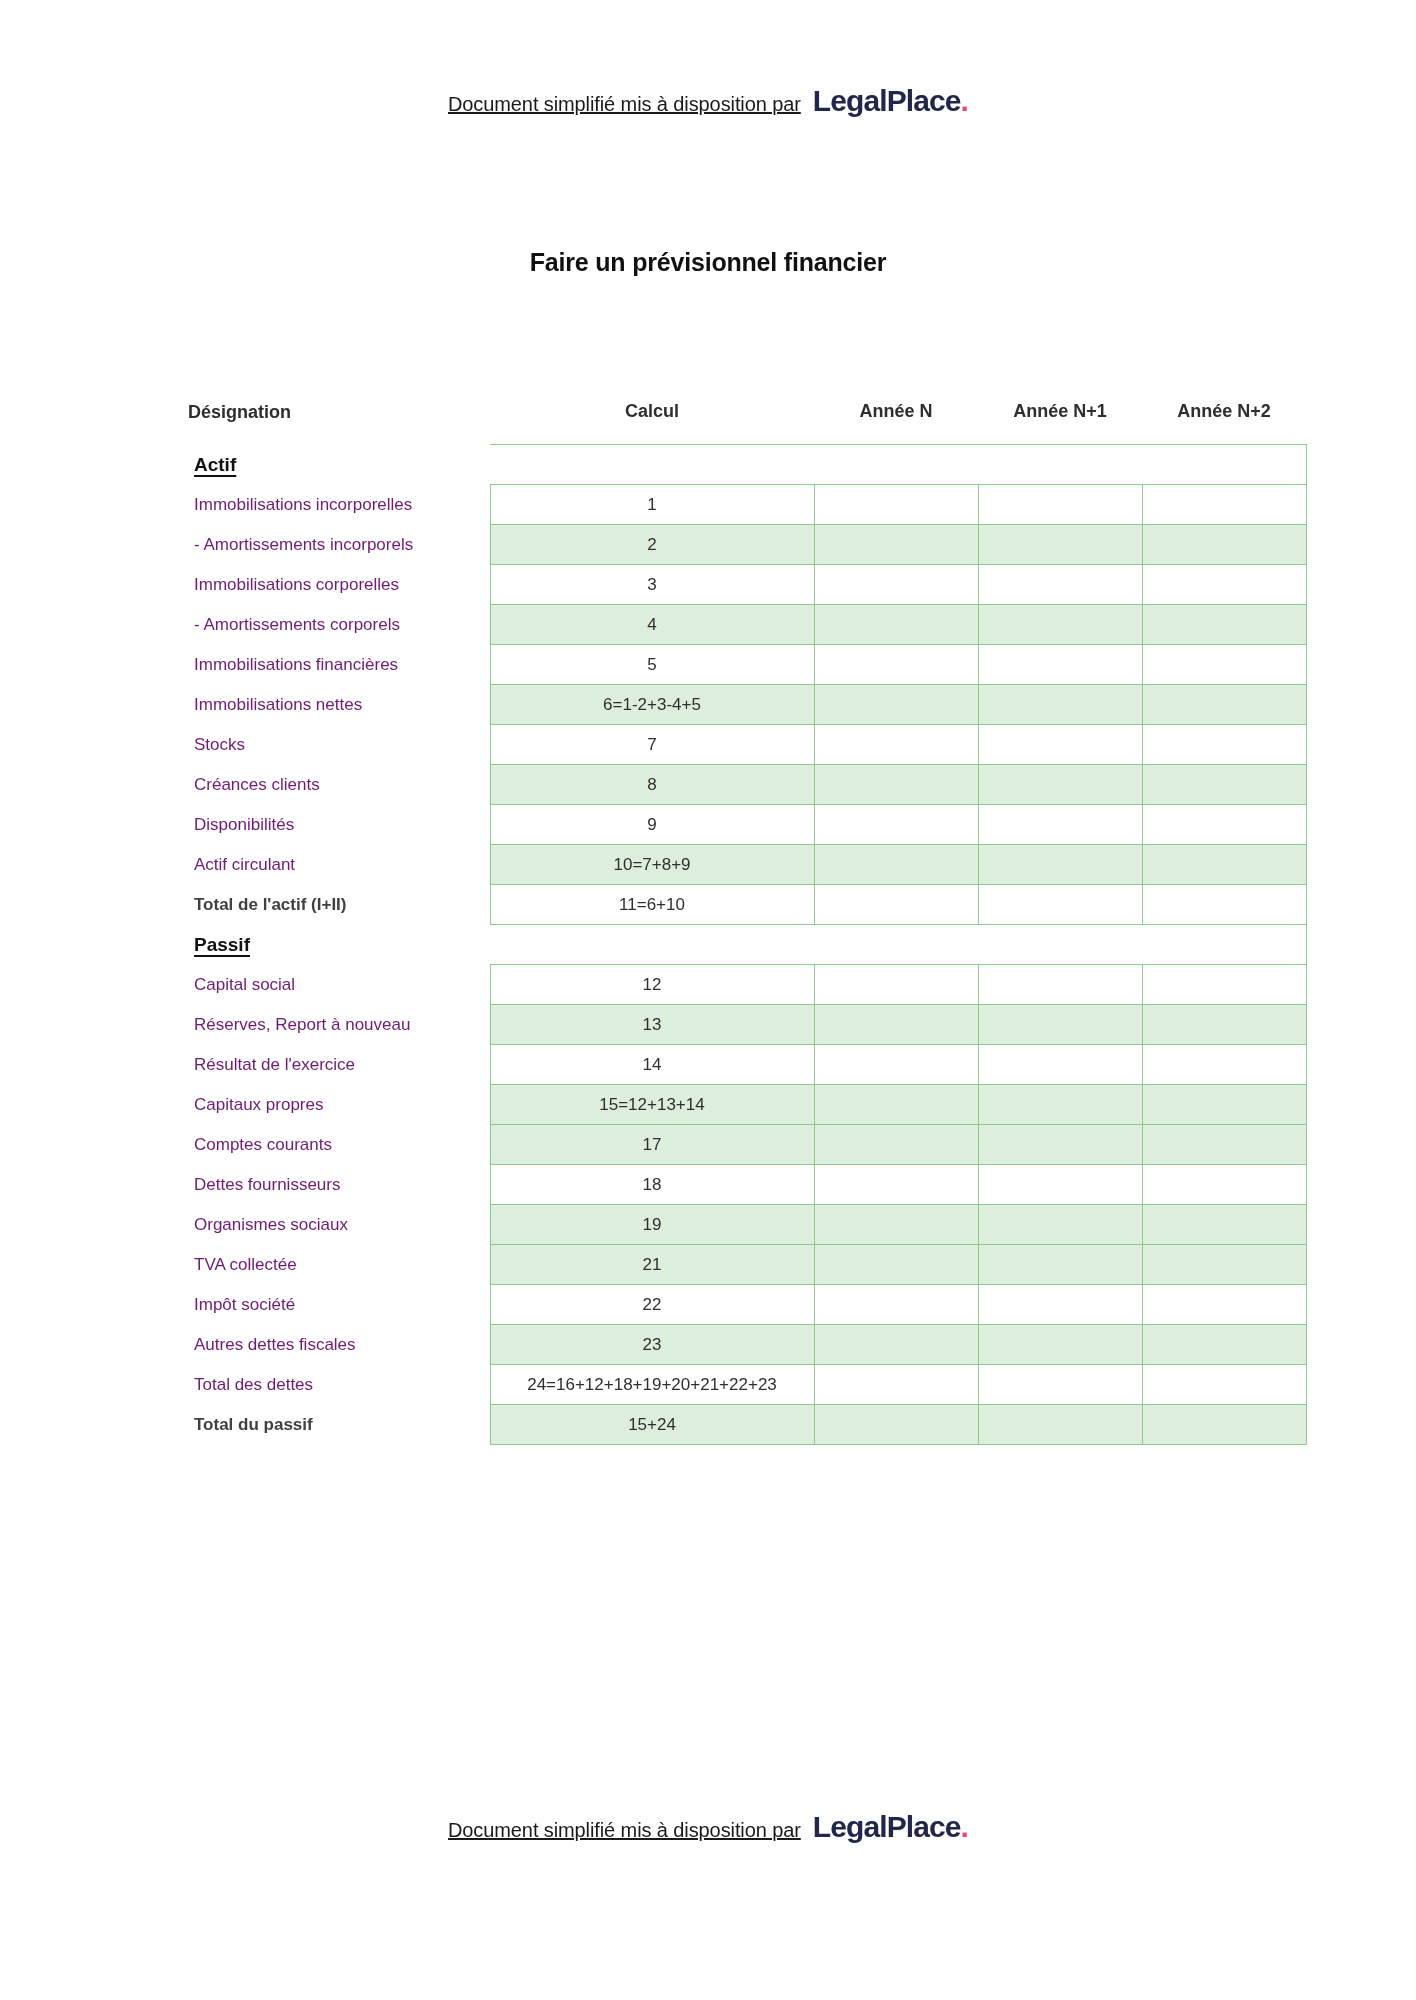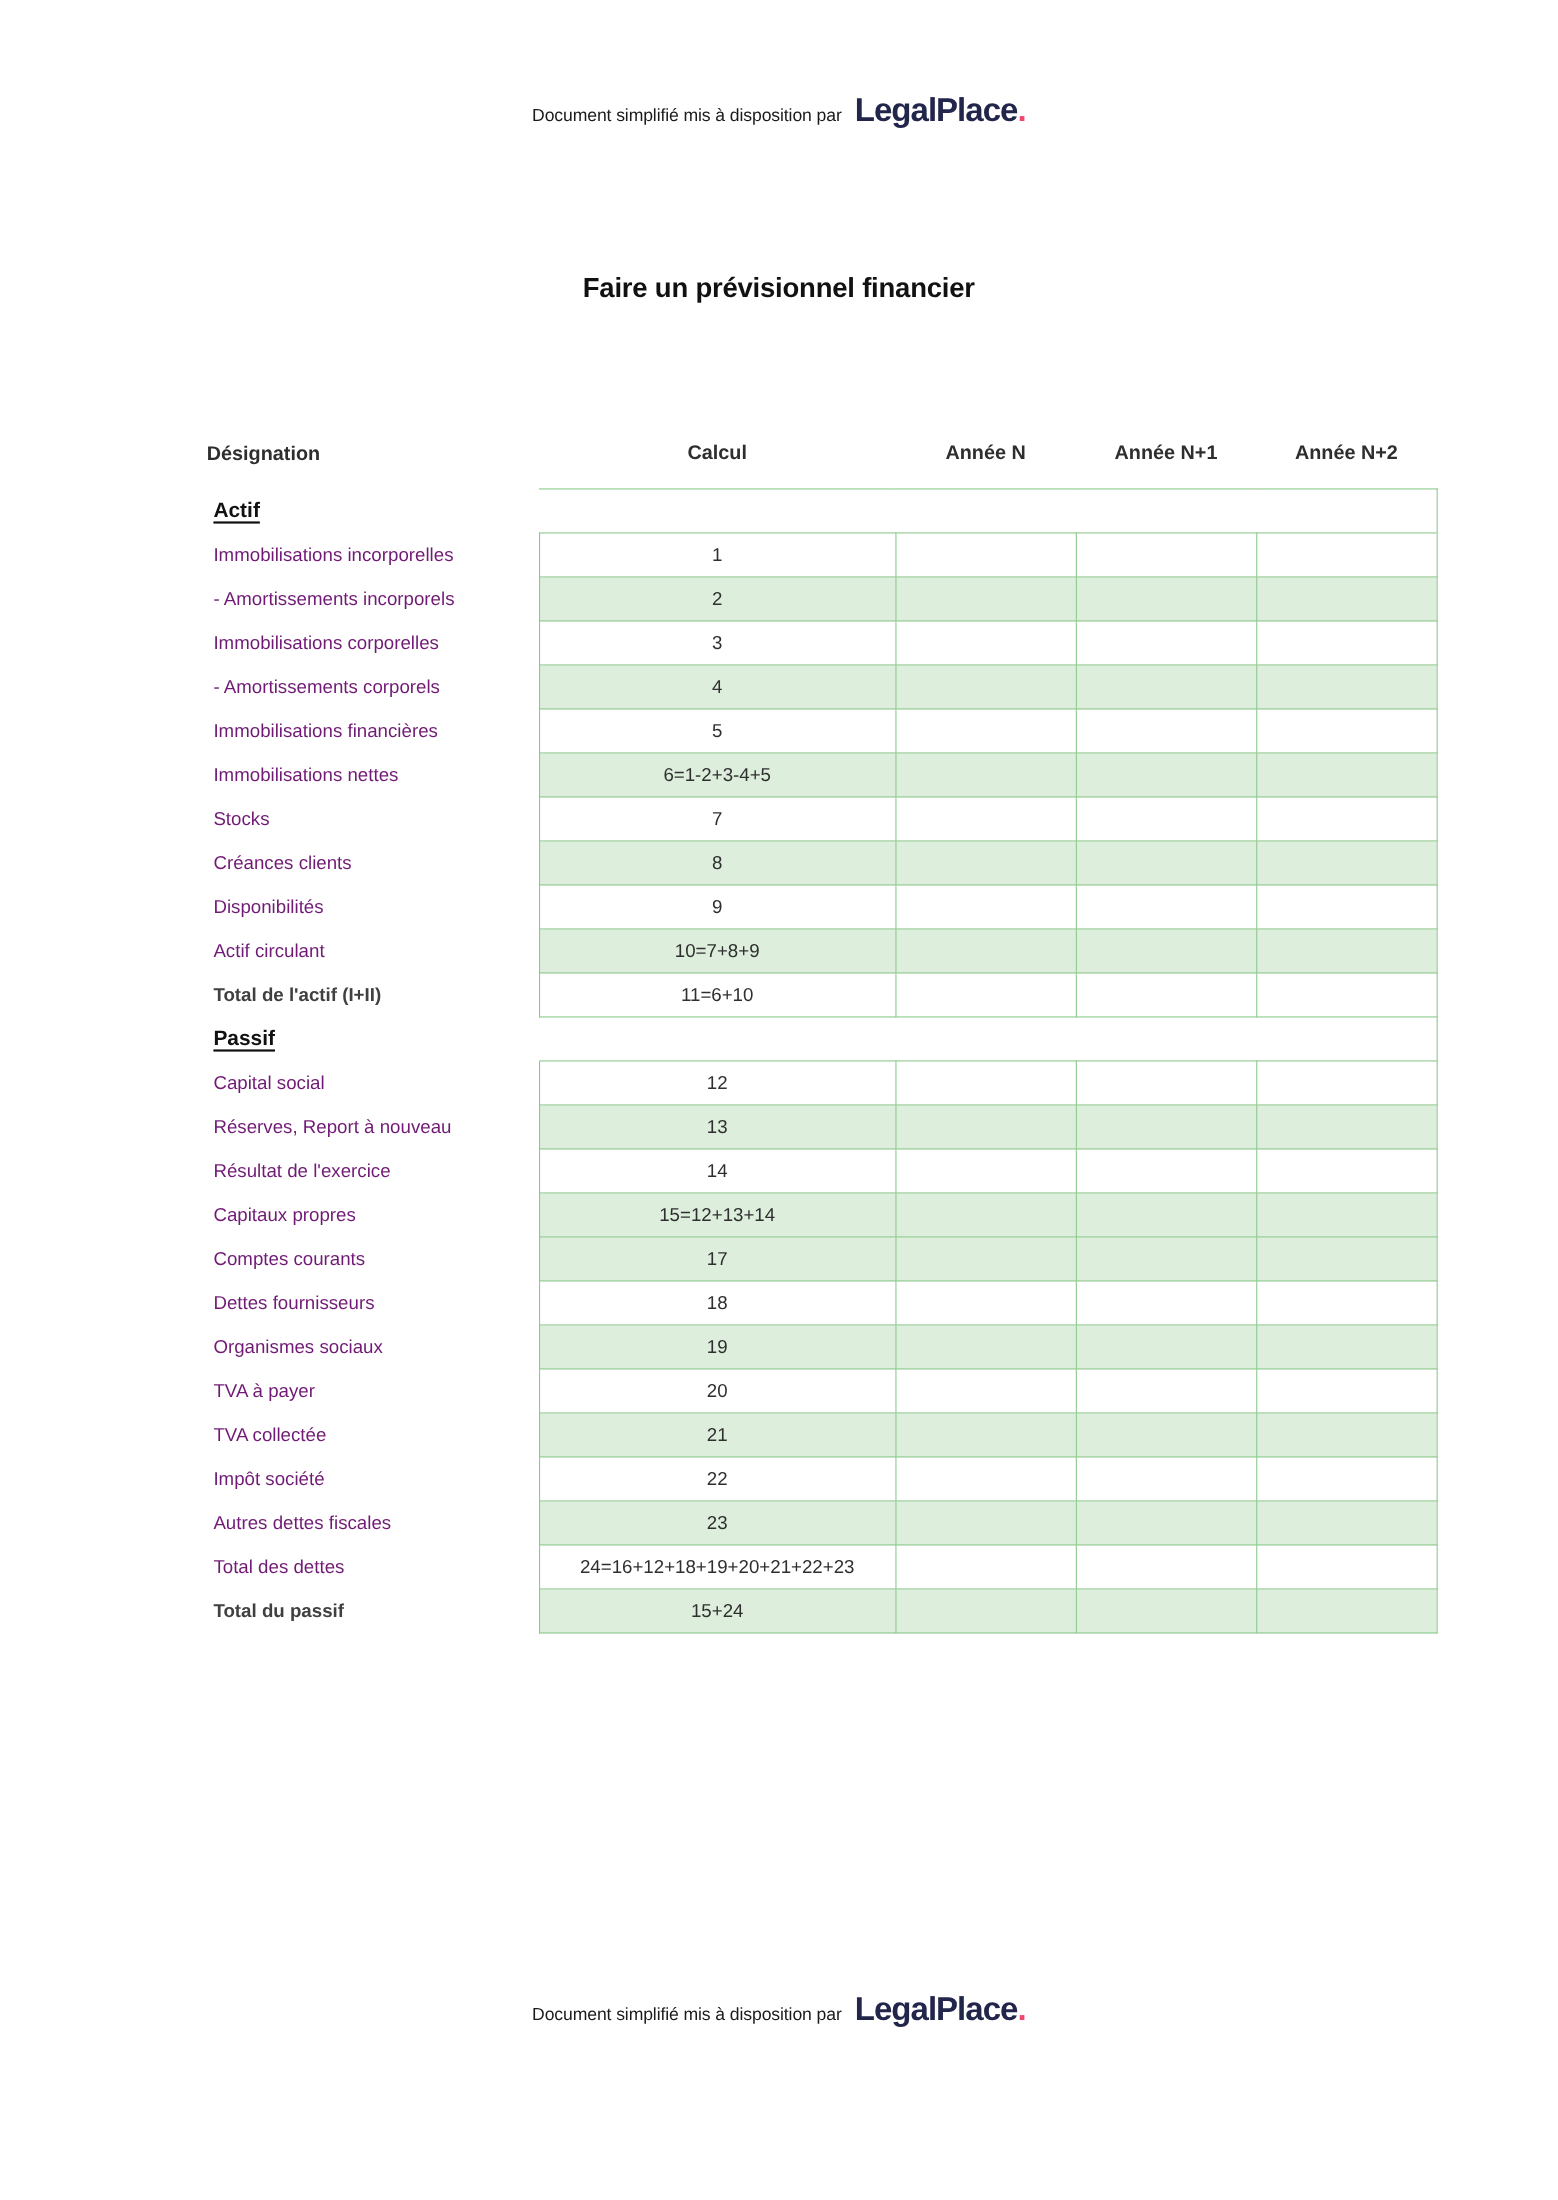--- a/index.html
+++ b/index.html
@@ -29,25 +29,26 @@
     width: 100%;
     display: flex;
     align-items: baseline;
     justify-content: center;
     gap: 12px;
   }
   .band-header { top: 86px; }
   .band-footer { top: 1812px; }
 
   .band-text {
-    font-size: 16px;
+    font-size: 20px;
     font-weight: 400;
     letter-spacing: -0.1px;
     color: #1a1a1a;
     white-space: nowrap;
+    text-decoration: underline;
   }
 
   .logo {
     font-size: 30px;
     font-weight: 700;
     color: #23264b;
     letter-spacing: -0.9px;
     white-space: nowrap;
     line-height: 1;
   }
@@ -313,27 +314,20 @@
             <td class="cell"></td>
             <td class="cell"></td>
           </tr>
           <tr class="shade">
             <td class="label">Organismes sociaux</td>
             <td class="cell">19</td>
             <td class="cell"></td>
             <td class="cell"></td>
             <td class="cell"></td>
           </tr>
-          <tr class="plain">
-            <td class="label">TVA à payer</td>
-            <td class="cell">20</td>
-            <td class="cell"></td>
-            <td class="cell"></td>
-            <td class="cell"></td>
-          </tr>
           <tr class="shade">
             <td class="label">TVA collectée</td>
             <td class="cell">21</td>
             <td class="cell"></td>
             <td class="cell"></td>
             <td class="cell"></td>
           </tr>
           <tr class="plain">
             <td class="label">Impôt société</td>
             <td class="cell">22</td>

